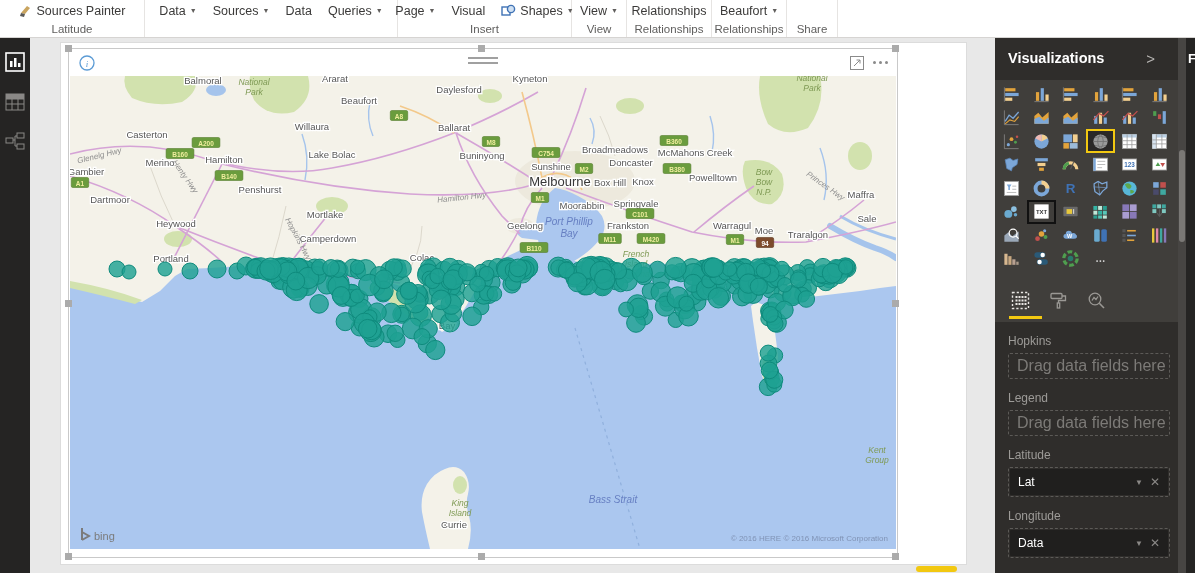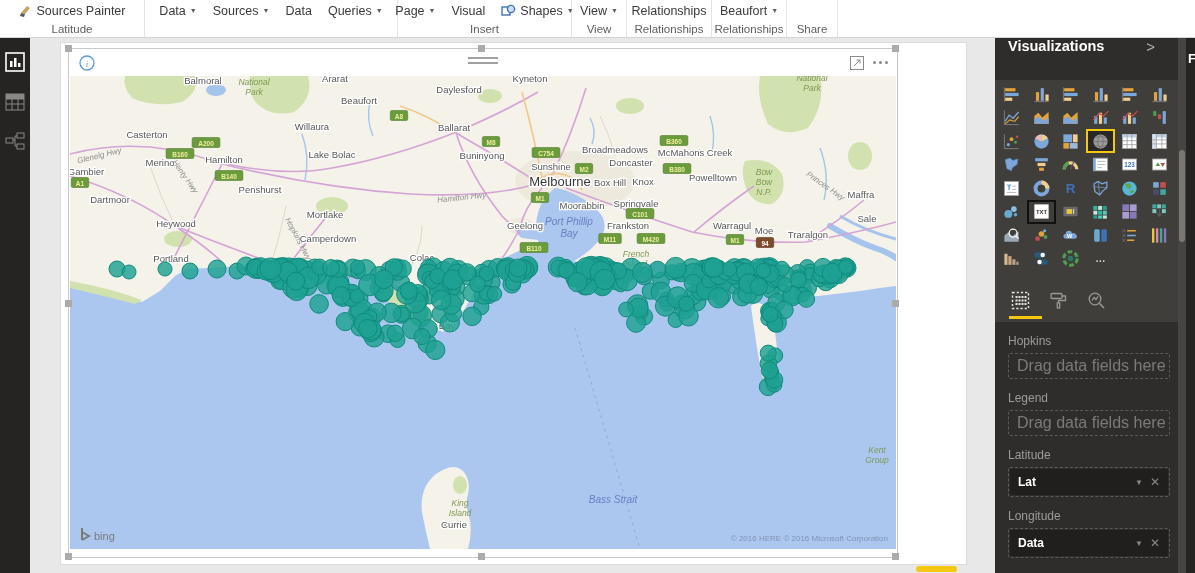--- a/index.html
+++ b/index.html
@@ -52,42 +52,42 @@
   .shieldtext.brown{fill:#fff}
   .attr{font-size:8px;fill:#8093b5;text-anchor:end !important;font-style:normal}
   .binglabel{font-size:11px;fill:#7b7b7b;text-anchor:start !important}
 
   
   #bottomstrip{position:absolute;left:30px;top:565px;width:965px;height:8px;background:#e8e8e8}
   #ybar{position:absolute;left:916px;top:566px;width:41px;height:6px;background:#f2c811;border-radius:3px}
 
   
   #vizpane{position:absolute;left:995px;top:38px;width:183px;height:535px;background:#2f2d2b}
-  #vp-header{height:40px;display:flex;align-items:flex-start;justify-content:space-between;
+  #vp-header{height:40px;display:flex;align-items:center;justify-content:space-between;
              padding:0 23px 0 13px;color:#fff;font-weight:bold;font-size:14.5px}
   #vp-chevron{color:#b8b6b4;font-size:15px;font-weight:normal;cursor:pointer}
   #vp-icons{position:absolute;left:0;top:42px;width:183px;height:242px;background:#403e3b;
             display:grid;grid-template-columns:repeat(6,29.5px);grid-auto-rows:23.5px;
             padding:4px 0 0 4px;box-sizing:border-box}
   .vicon{width:25px;height:20px;display:flex;align-items:center;justify-content:center;cursor:pointer}
   .vicon svg{width:21px;height:19px}
   .vicon.sel{outline:2px solid #f2c811;background:#2a2827}
   .vicon.foc{outline:2px solid #111;box-shadow:0 0 0 1px #d8d6d4}
   #vp-tabs{position:absolute;left:0;top:250px;width:183px;height:28px;display:flex;
            align-items:center;gap:19px;padding-left:16px;box-sizing:border-box}
   .vtab{cursor:pointer}
   #tab-underline{position:absolute;left:14px;top:278px;width:33px;height:3px;background:#f2c811}
   #vp-wells{position:absolute;left:13px;top:284px;width:164px}
   .wlabel{font-size:12px;color:#9d9b98;margin:12px 0 5px}
   .well{width:162px;height:26px;border:1px dashed #5c5a57;border-radius:2px;box-sizing:border-box}
   .well.empty{display:flex;align-items:center;padding-left:8px;font-size:16px;color:#7c7a77}
   .wellouter{width:162px;height:30px;border:1px dashed #5c5a57;border-radius:2px;
              box-sizing:border-box;padding:1px}
   .pill{background:#201f1e;height:26px;display:flex;align-items:center;border-radius:1px}
-  .fname{flex:1;padding-left:8px;color:#fff;font-size:12px;font-weight:bold}
+  .fname{flex:1;padding-left:8px;color:#fff;font-size:12px;font-weight:normal}
   .fcaret{color:#8a8886;font-size:8px;padding:0 7px;cursor:pointer}
   .fclose{color:#8a8886;font-size:12px;padding-right:8px;cursor:pointer}
 
   #vp-scroll{position:absolute;left:1178px;top:38px;width:8px;height:535px;background:#474543}
   #vp-thumb{position:absolute;left:1179px;top:150px;width:6px;height:92px;background:#7a7875;border-radius:3px}
   #fieldsliver{position:absolute;left:1186px;top:38px;width:9px;height:535px;background:#252423;
                color:#fff;font-weight:bold;font-size:13px;padding:13px 0 0 2px;box-sizing:border-box;overflow:hidden}
 </style>
 </head>
 <body>

